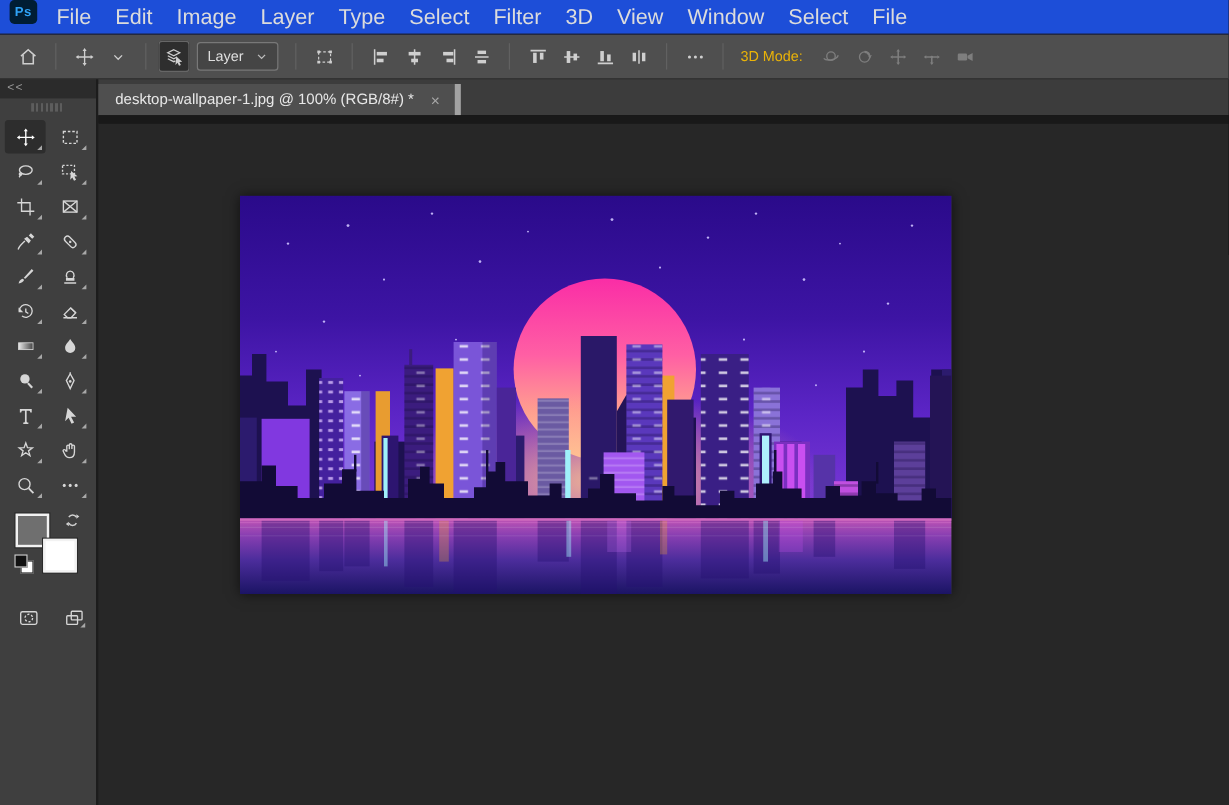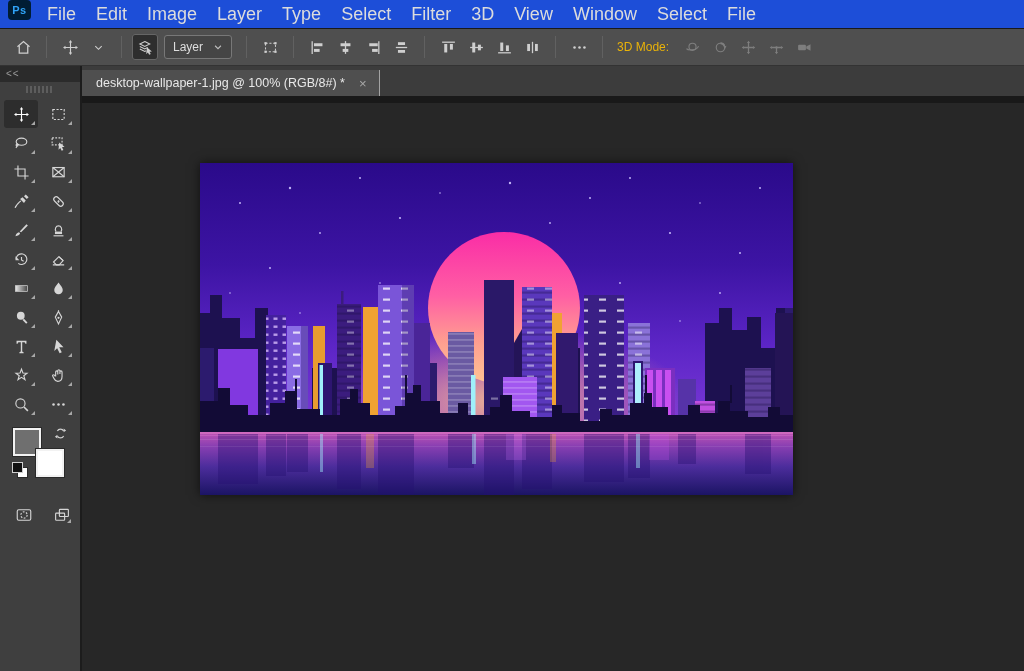--- a/index.html
+++ b/index.html
@@ -58,21 +58,21 @@
   #default-colors .b{position:absolute;left:0;top:0;width:9px;height:9px;background:#111;
                      border:1px solid #cfcfcf;}
   #toolbar-bottom{display:flex;gap:14px;padding:16px 0 0 12px;}
   #toolbar-bottom .tool{width:24px;height:22px;}
   #toolbar-bottom .tool svg{width:20px;height:18px;}
   #toolbar-bottom .tool.nofly::after{display:none;}
   
   #workspace{flex:1;display:flex;flex-direction:column;min-width:0;}
   #tabbar{height:30px;background:#3c3c3c;display:flex;align-items:flex-end;}
   #doc-tab{height:26px;background:#4f4f4f;display:flex;align-items:center;gap:12px;
-           padding:0 10px 0 14px;border-right:1px solid #a3a3a3;margin-top:20px;}
+           padding:0 10px 0 14px;border-right:5px solid #a3a3a3;margin-top:20px;}
   #doc-tab .title{font-size:12.5px;color:#e8e8e8;white-space:nowrap;}
   #doc-tab .close{font-size:13px;color:#a8a8a8;padding:0 2px;}
   #dark-strip{height:7px;background:#191919;}
   #canvas-area{flex:1;background:#272727;position:relative;}
   #canvas{position:absolute;left:118px;top:60px;width:593px;height:332px;
           box-shadow:0 0 10px rgba(0,0,0,.6);}
   #canvas svg{display:block;width:100%;height:100%;}
 </style>
 </head>
 <body>

